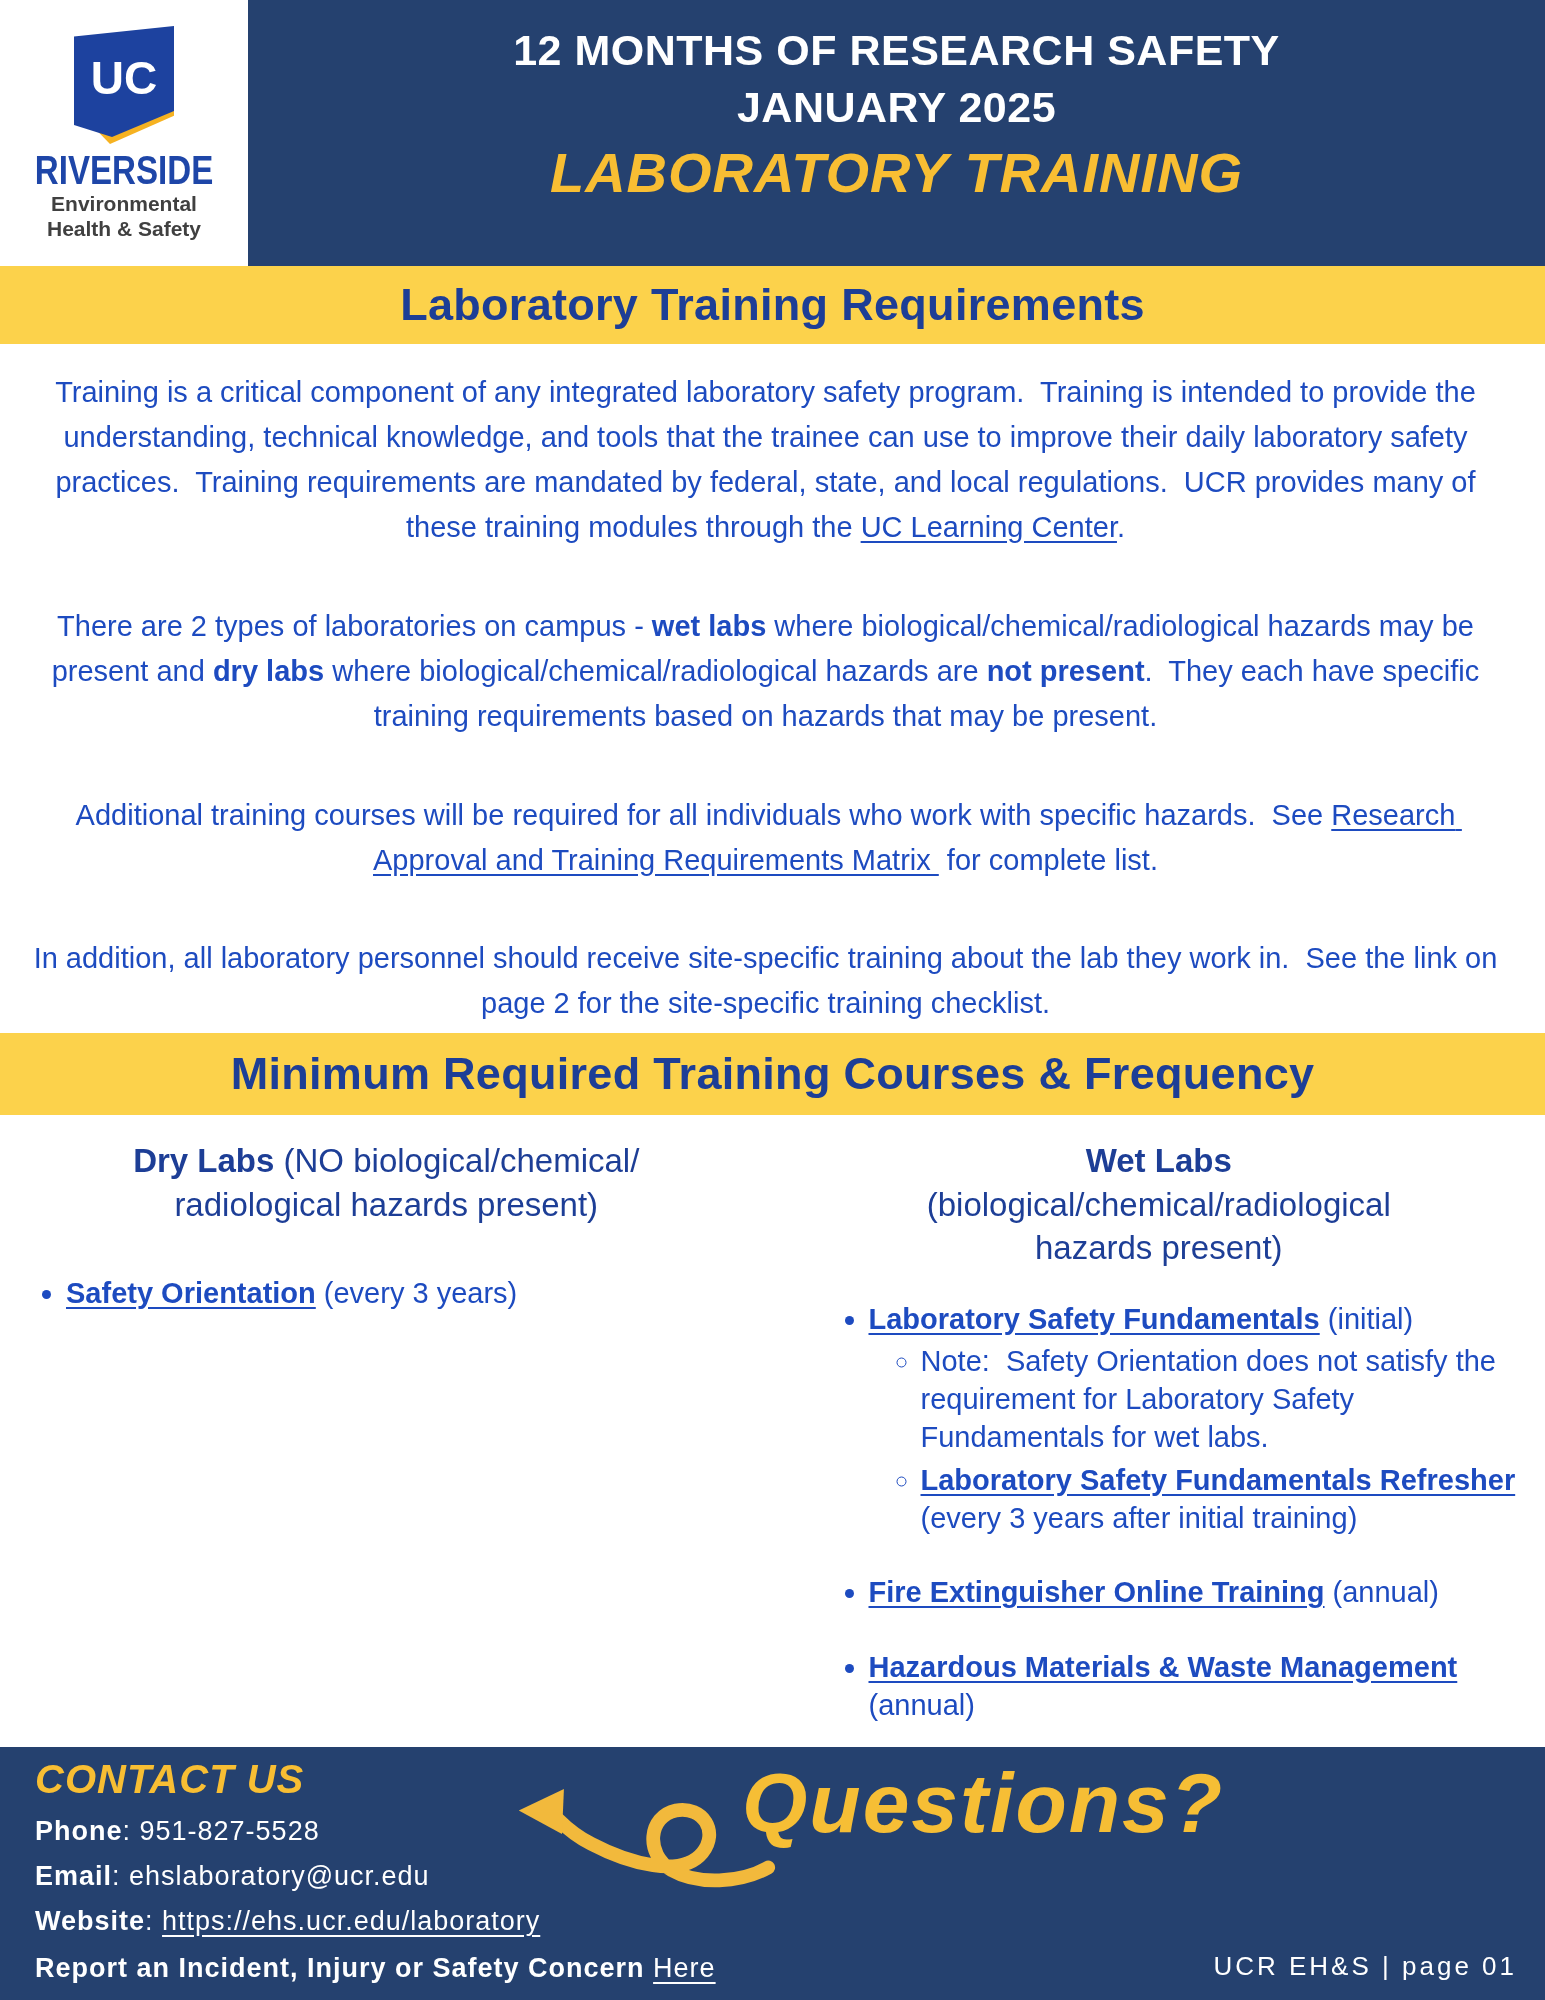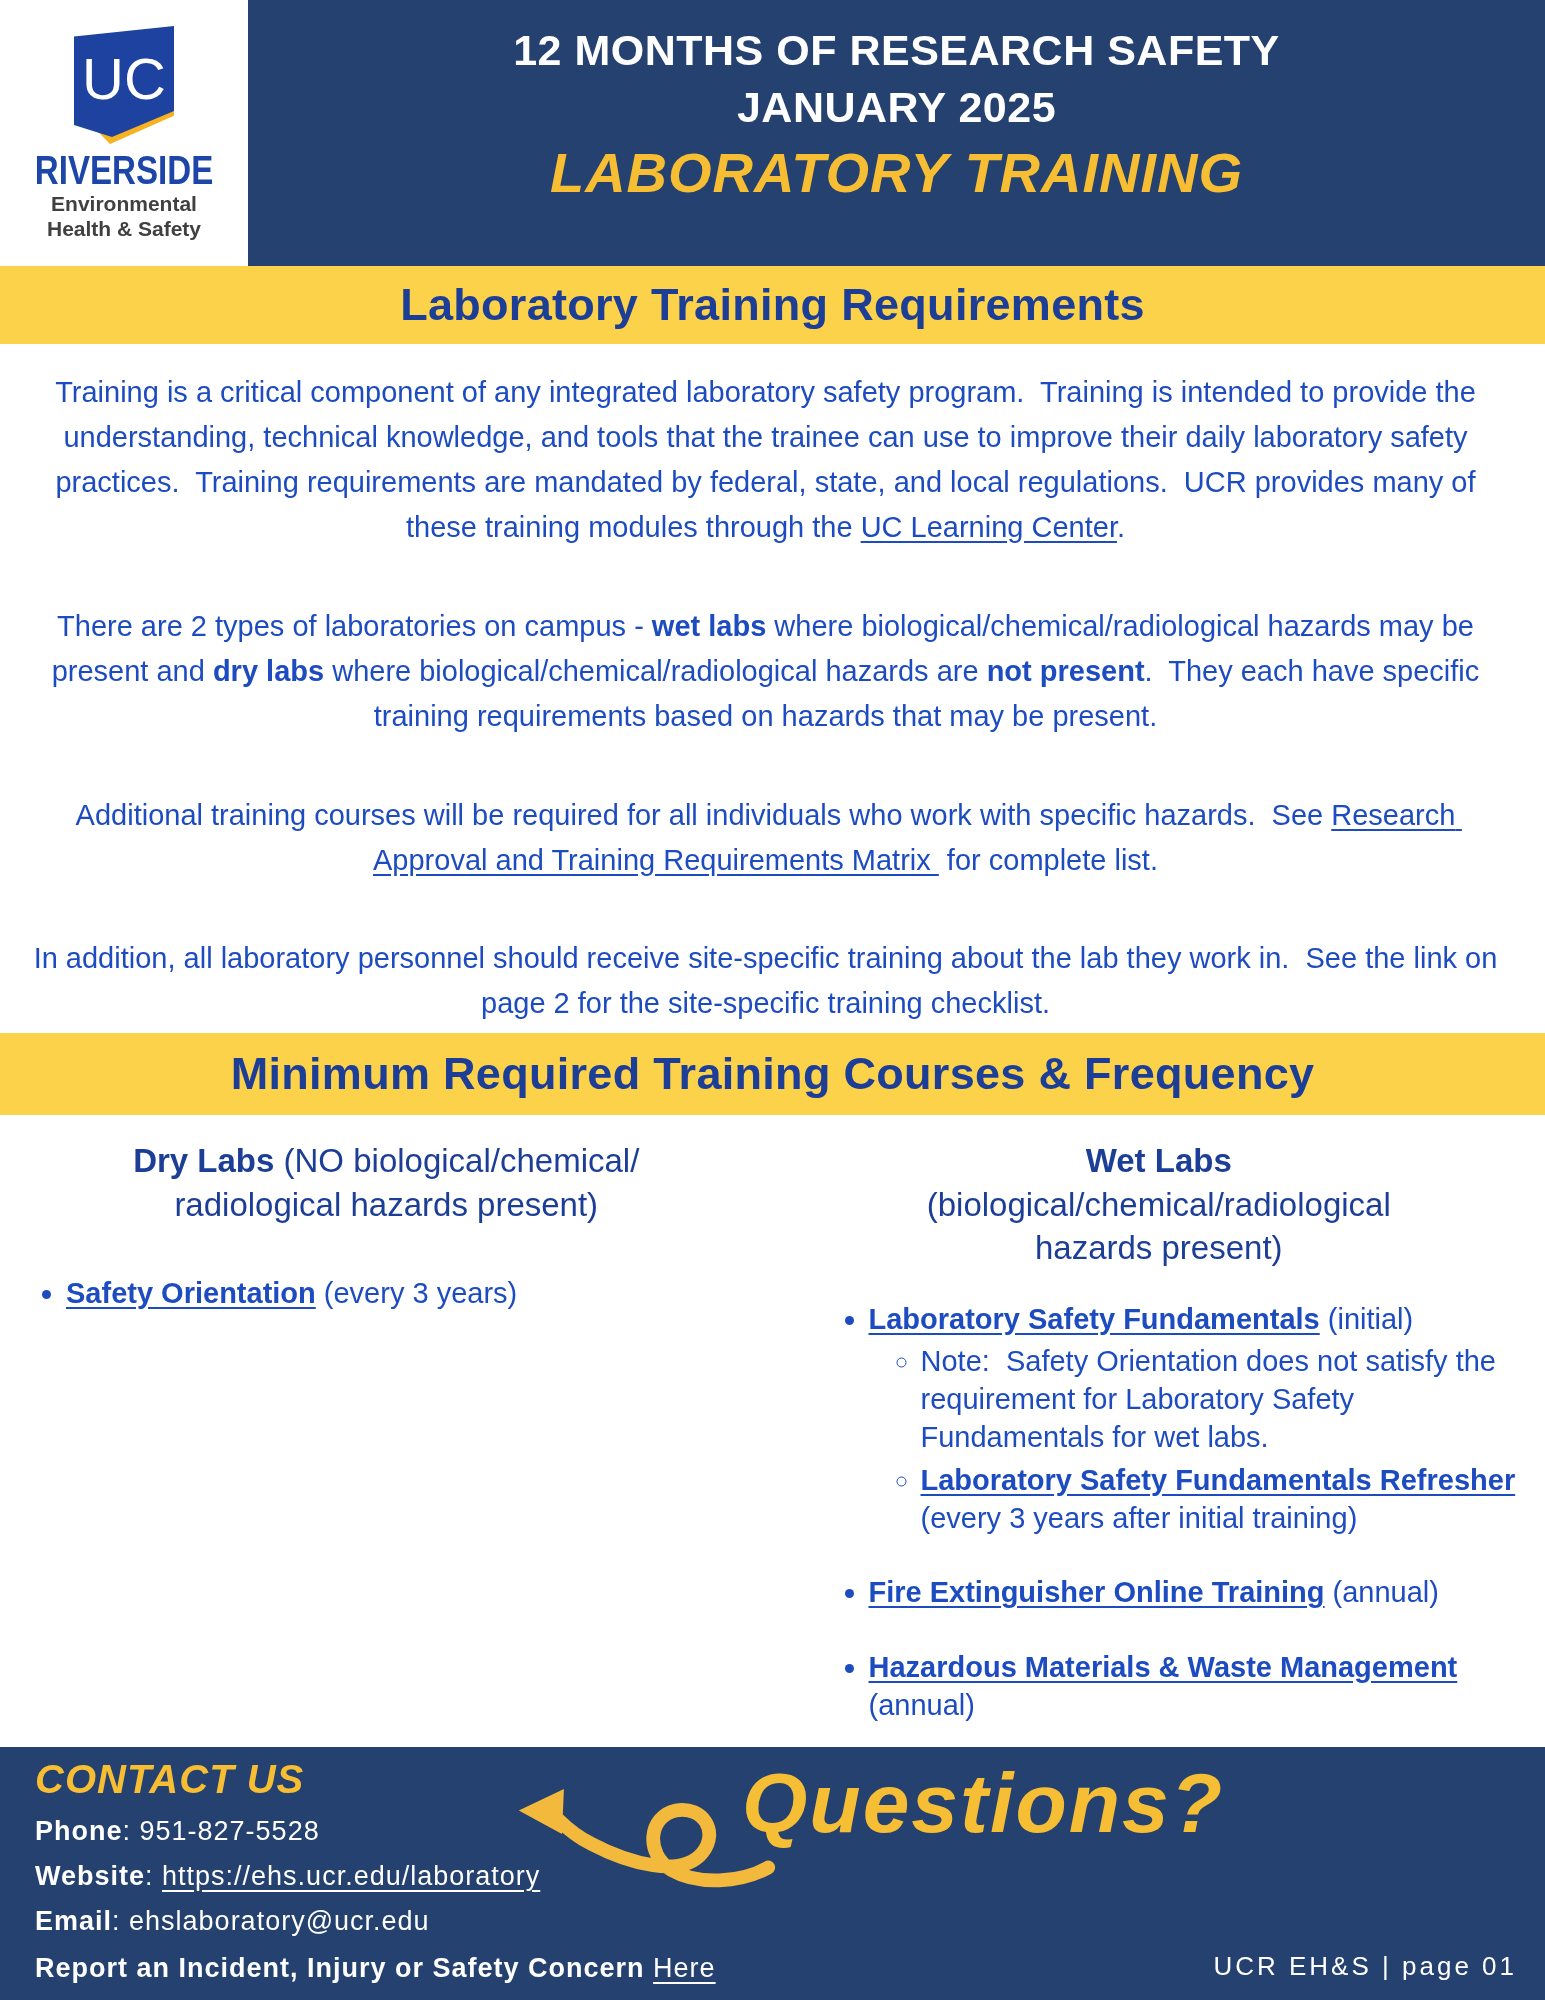--- a/index.html
+++ b/index.html
@@ -21,21 +21,21 @@
   .shield-gold{
     position:absolute; inset:0; background:#F6B221;
     clip-path:polygon(20% 86%, 100% 56%, 100% 76%, 36% 100%);
   }
   .shield-blue{
     position:absolute; inset:0; background:#1D429F;
     clip-path:polygon(0 9%, 100% 0, 100% 72%, 38% 94%, 0 84%);
     display:flex; align-items:center; justify-content:center;
   }
   .shield-blue span{
-    color:#ffffff; font-size:58px; font-weight:400; margin-top:-14px; letter-spacing:0;text-align:right;
+    color:#ffffff; font-size:46px; font-weight:700; margin-top:-14px; letter-spacing:0;text-align:right;
   }
   .campus{
     margin-top:6px; color:#1E46A8; font-weight:700; font-size:36px;
     letter-spacing:0px; transform:scale(0.92,1.12); white-space:nowrap;
   }
   .dept{ color:#404040; font-weight:700; font-size:21px; line-height:1.18; }
   .masthead-titles{
     flex:1; text-align:center; padding-top:22px; 
   }
   .mh1{ color:#ffffff; font-weight:700; font-size:43px; line-height:1.32; letter-spacing:0.5px; }
@@ -159,22 +159,22 @@
         <li><a class="link b">Fire Extinguisher Online Training</a><span> (annual)</span></li>
         <li><a class="link b">Hazardous Materials &amp; Waste Management</a><span> (annual)</span></li>
       </ul>
     </div>
   </section>
 
   <footer class="footer">
     <div class="contact">
       <div class="contact-title">CONTACT US</div>
       <div class="c-line"><b>Phone</b><span>: 951-827-5528</span></div>
+      <div class="c-line"><b>Email</b><span>: ehslaboratory@ucr.edu</span></div>
       <div class="c-line"><b>Website</b><span>: </span><a class="wlink">https://ehs.ucr.edu/laboratory</a></div>
-      <div class="c-line"><b>Email</b><span>: ehslaboratory@ucr.edu</span></div>
     </div>
     <svg class="arrow" viewBox="0 0 280 130" aria-hidden="true">
       <path d="M268,96 C240,112 196,114 170,99 C142,82 146,44 174,38 C202,33 218,60 201,81 C180,107 126,92 88,72 C74,65 64,57 54,47" fill="none" stroke="#F2B93C" stroke-width="14" stroke-linecap="round"></path>
       <polygon points="60,16 14,38 58,62" fill="#F2B93C"></polygon>
     </svg>
     <div class="questions">Questions?</div>
     <div class="report"><b>Report an Incident, Injury or Safety Concern </b><a class="wlink">Here</a></div>
     <div class="pageinfo">UCR EH&amp;S | page 01</div>
   </footer>
 

